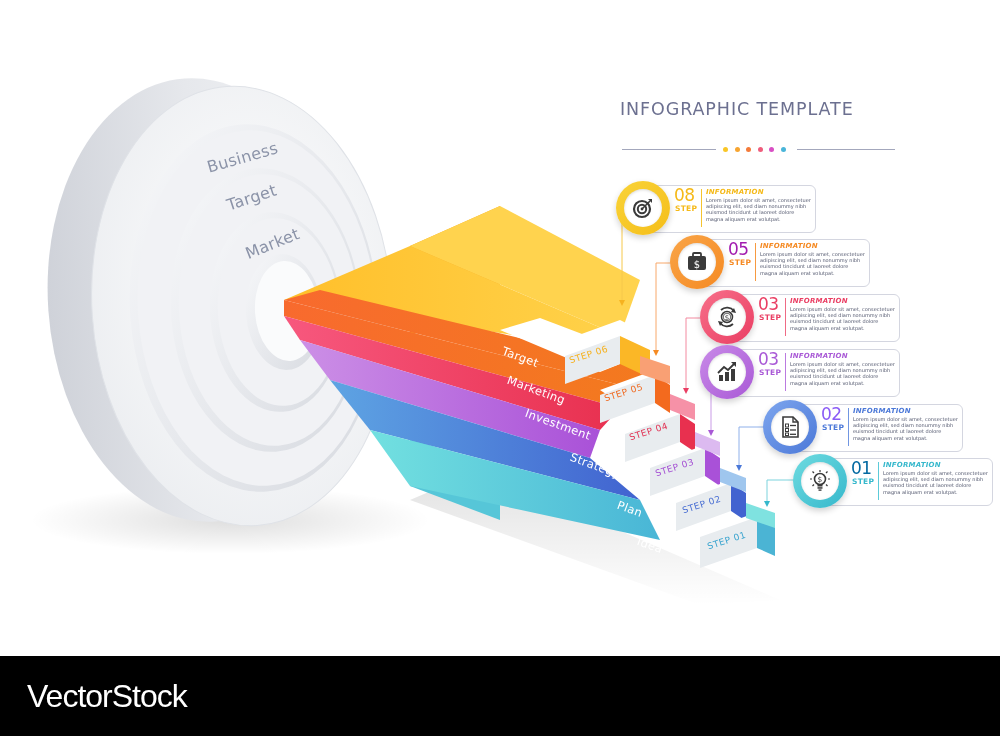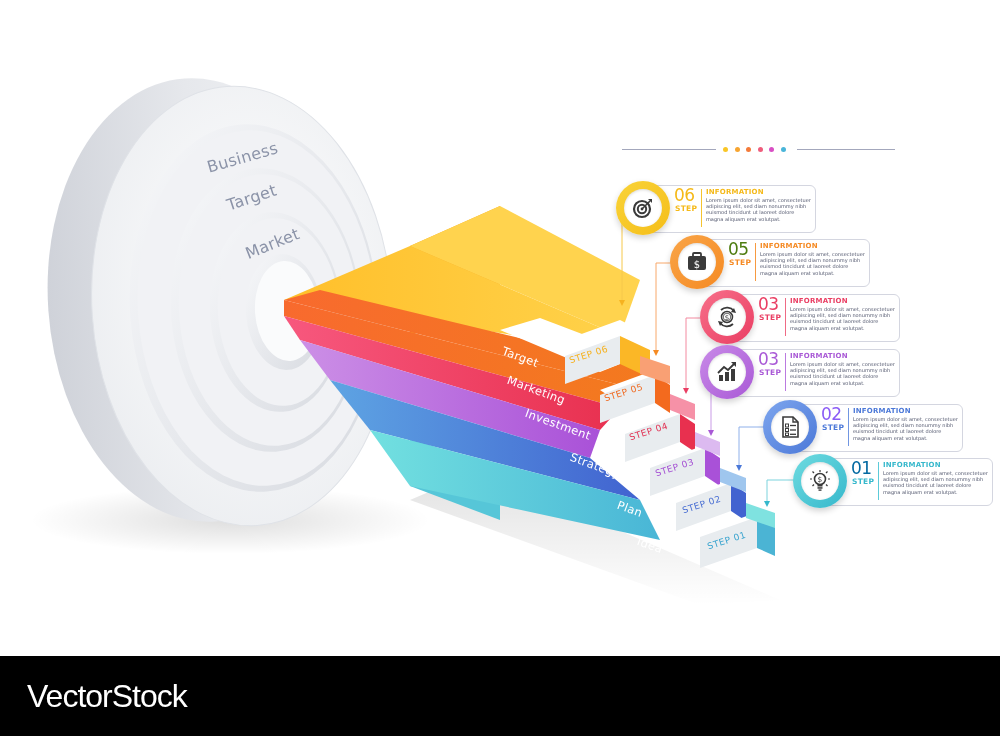--- a/index.html
+++ b/index.html
@@ -16,21 +16,21 @@
   .title-dots span { width: 5px; height: 5px; border-radius: 50%; display: block; }
 
   
   .card { position: absolute; width: 200px; height: 52px; }
   .card-box { position: absolute; left: 28px; top: 2px; width: 172px; height: 48px; border: 1px solid #d4d6e0; border-radius: 6px; background: #fff; }
   .card-circle { position: absolute; left: 0; top: -2px; width: 54px; height: 54px; border-radius: 50%; display: flex; align-items: center; justify-content: center; box-shadow: 0 3px 6px rgba(0,0,0,0.18); }
   .card-circle-inner { width: 38px; height: 38px; border-radius: 50%; background: #ffffff; display: flex; align-items: center; justify-content: center; box-shadow: inset 0 1px 3px rgba(0,0,0,0.15); }
   .card-num { position: absolute; left: 58px; top: 3px; font-size: 17px; line-height: 18px; font-family: "DejaVu Sans", sans-serif; letter-spacing: -0.5px; }
   .card-step { position: absolute; left: 59px; top: 21px; font-size: 7.5px; font-weight: bold; letter-spacing: 0.3px; }
   .card-vline { position: absolute; left: 85px; top: 6px; width: 1px; height: 38px; }
-  .card-head { position: absolute; left: 90px; top: 5px; font-size: 7px; font-weight: bold; letter-spacing: 0.2px; }
+  .card-head { position: absolute; left: 90px; top: 5px; font-size: 7px; font-weight: bold; letter-spacing: 0.2px; font-style: italic; }
   .card-body { position: absolute; left: 90px; top: 14px; width: 106px; font-size: 5px; line-height: 6.2px; color: #555a70; }
 
   
   .stair-label { position: absolute; color: #ffffff; font-size: 11.5px; transform-origin: left top; white-space: nowrap; letter-spacing: 0.4px; }
   .step-tag { position: absolute; font-size: 9px; transform-origin: left top; white-space: nowrap; letter-spacing: 0.5px; }
 
   .target-label { position: absolute; color: #8b93a8; font-size: 16px; transform-origin: center; white-space: nowrap; letter-spacing: 0.3px; }
 
   
   .footer { position: absolute; left: 0; top: 656px; width: 1000px; height: 80px; background: #000000; }
@@ -199,20 +199,21 @@
       <polygon points="736,465 742,465 739,471" fill="#4b78d8" stroke="none"></polygon>
       <path d="M739,427 L766,427" stroke="#8fb0ea"></path>
 
       <path d="M767,480 L767,501" stroke="#7dd3dd"></path>
       <polygon points="764,501 770,501 767,507" fill="#36b8cc" stroke="none"></polygon>
       <path d="M767,480 L796,480" stroke="#7dd3dd"></path>
     </g>
   </svg>
 
   <div class="title-block">
+    <div class="title-2">INFOGRAPHIC TEMPLATE</div>
     <div class="title-rule" style="left:2px;width:94px;"></div>
     <div class="title-dots">
       <span style="background:#f9c626"></span>
       <span style="background:#f7a531"></span>
       <span style="background:#f47b3a"></span>
       <span style="background:#ef5d7c"></span>
       <span style="background:#d84fc4"></span>
       <span style="background:#4ab5d9"></span>
     </div>
     <div class="title-rule" style="left:177px;width:98px;"></div>
@@ -224,39 +225,39 @@
       <div class="card-circle-inner">
         <svg width="24" height="24" viewBox="0 0 24 24">
           <circle cx="11" cy="13" r="8" fill="none" stroke="#3a3a3a" stroke-width="2.2"></circle>
           <circle cx="11" cy="13" r="4.2" fill="none" stroke="#3a3a3a" stroke-width="2"></circle>
           <circle cx="11" cy="13" r="1.4" fill="#3a3a3a"></circle>
           <line x1="11" y1="13" x2="19" y2="5" stroke="#3a3a3a" stroke-width="1.6"></line>
           <polygon points="17,3 21,3 21,7 19,5" fill="#3a3a3a"></polygon>
         </svg>
       </div>
     </div>
-    <div class="card-num" style="color:#f5b918;">06</div>
+    <div class="card-num" style="color:#f5b918;">08</div>
     <div class="card-step" style="color:#f5b918;">STEP</div>
     <div class="card-vline" style="background:#f5c430;"></div>
     <div class="card-head" style="color:#f5b918;">INFORMATION</div>
     <div class="card-body">Lorem ipsum dolor sit amet, consectetuer adipiscing elit, sed diam nonummy nibh euismod tincidunt ut laoreet dolore magna aliquam erat volutpat.</div>
   </div>
 
   <div class="card" style="left:670px;top:237px;">
     <div class="card-box"></div>
     <div class="card-circle" style="background:linear-gradient(135deg,#f9a548,#f58a23);">
       <div class="card-circle-inner">
         <svg width="24" height="24" viewBox="0 0 24 24">
           <rect x="8" y="3" width="8" height="4" rx="1" fill="none" stroke="#3a3a3a" stroke-width="1.8"></rect>
           <rect x="3" y="6" width="18" height="14" rx="2" fill="#3a3a3a"></rect>
           <text x="12" y="17.5" font-size="10" text-anchor="middle" fill="#ffffff" font-family="DejaVu Sans, sans-serif">$</text>
         </svg>
       </div>
     </div>
-    <div class="card-num" style="color:#4d7c0f;">05</div>
+    <div class="card-num" style="color:#a21caf;">05</div>
     <div class="card-step" style="color:#f58a23;">STEP</div>
     <div class="card-vline" style="background:#f79a40;"></div>
     <div class="card-head" style="color:#f58a23;">INFORMATION</div>
     <div class="card-body">Lorem ipsum dolor sit amet, consectetuer adipiscing elit, sed diam nonummy nibh euismod tincidunt ut laoreet dolore magna aliquam erat volutpat.</div>
   </div>
 
   <div class="card" style="left:700px;top:292px;">
     <div class="card-box"></div>
     <div class="card-circle" style="background:linear-gradient(135deg,#f7708a,#ea3e63);">
       <div class="card-circle-inner">

